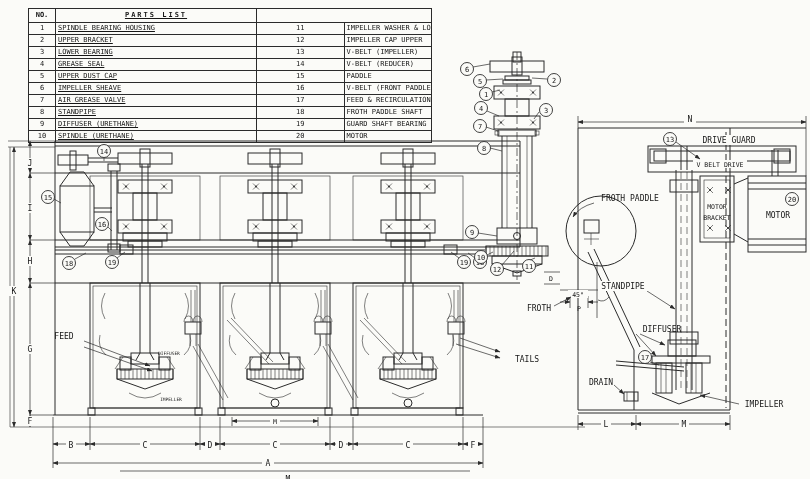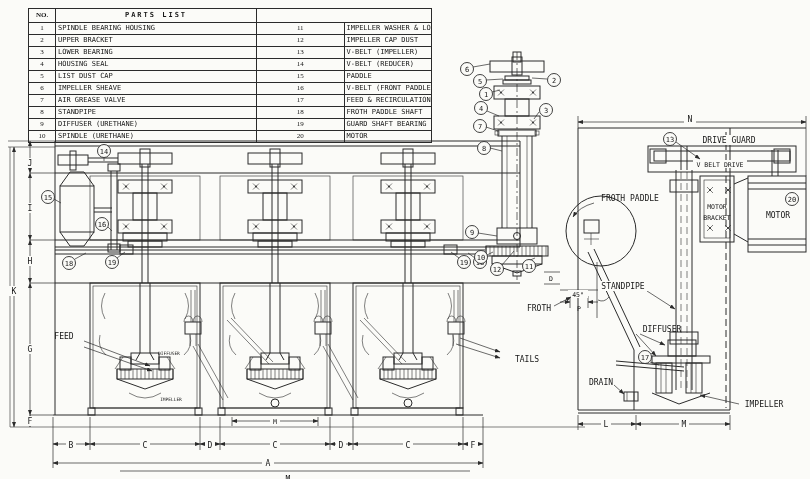--- a/index.html
+++ b/index.html
@@ -4,22 +4,22 @@
 <style>
   html,body{margin:0;padding:0;}
   body{width:810px;height:479px;background:#fbfbf8;position:relative;overflow:hidden;
        font-family:"DejaVu Sans Mono",monospace;}
   .sheet{position:absolute;left:0;top:0;}
   table.parts{position:absolute;left:28px;top:8px;width:404px;border-collapse:collapse;
       table-layout:fixed;background:transparent;}
   table.parts td{border:1px solid #2b2b2b;font-size:7px;line-height:1;padding:0 2px;height:11px;
       color:#161616;white-space:nowrap;overflow:hidden;}
   table.parts tr.hdr td{height:13px;}
-  td.no,td.no2{width:22px;text-align:center;font-family:Liberation Serif, serif;}
-  td.nm{width:196px;} td.nm2{width:156px;}
+  td.no,td.no2{width:22px;text-align:center;}
+  td.nm{width:196px;text-decoration:underline;} td.nm2{width:156px;}
   td.title{font-size:9.5px;letter-spacing:2px;text-align:center;font-weight:bold;}
   svg text{font-family:"DejaVu Sans Mono",monospace;text-anchor:middle;fill:#151515;font-size:8px;}
   .ln{stroke:#2b2b2b;stroke-width:1;fill:none;}
   .tn{stroke-width:0.6;}
   .dim{stroke:#2b2b2b;stroke-width:0.7;fill:none;}
   .dsh{stroke-dasharray:7,4;}
   .cl {stroke-dasharray:8,3,2,3;}
   .tx7{font-size:6.5px;} .tx5{font-size:4.5px;}
   .bg{fill:#fbfbf8;}
   .co circle{fill:#fbfbf8;stroke:#2b2b2b;stroke-width:0.9;}
@@ -38,37 +38,37 @@
   <tr>
         <td class="no">1</td>
         <td class="nm">SPINDLE BEARING HOUSING</td>
         <td class="no2">11</td>
         <td class="nm2">IMPELLER WASHER &amp; LOCK WASHER</td>
       </tr>
   <tr>
         <td class="no">2</td>
         <td class="nm">UPPER BRACKET</td>
         <td class="no2">12</td>
-        <td class="nm2">IMPELLER CAP DUST</td>
+        <td class="nm2">IMPELLER CAP UPPER</td>
       </tr>
   <tr>
         <td class="no">3</td>
         <td class="nm">LOWER BEARING</td>
         <td class="no2">13</td>
         <td class="nm2">V-BELT (IMPELLER)</td>
       </tr>
   <tr>
         <td class="no">4</td>
-        <td class="nm">HOUSING SEAL</td>
+        <td class="nm">GREASE SEAL</td>
         <td class="no2">14</td>
         <td class="nm2">V-BELT (REDUCER)</td>
       </tr>
   <tr>
         <td class="no">5</td>
-        <td class="nm">LIST DUST CAP</td>
+        <td class="nm">UPPER DUST CAP</td>
         <td class="no2">15</td>
         <td class="nm2">PADDLE</td>
       </tr>
   <tr>
         <td class="no">6</td>
         <td class="nm">IMPELLER SHEAVE</td>
         <td class="no2">16</td>
         <td class="nm2">V-BELT (FRONT PADDLE)</td>
       </tr>
   <tr>

